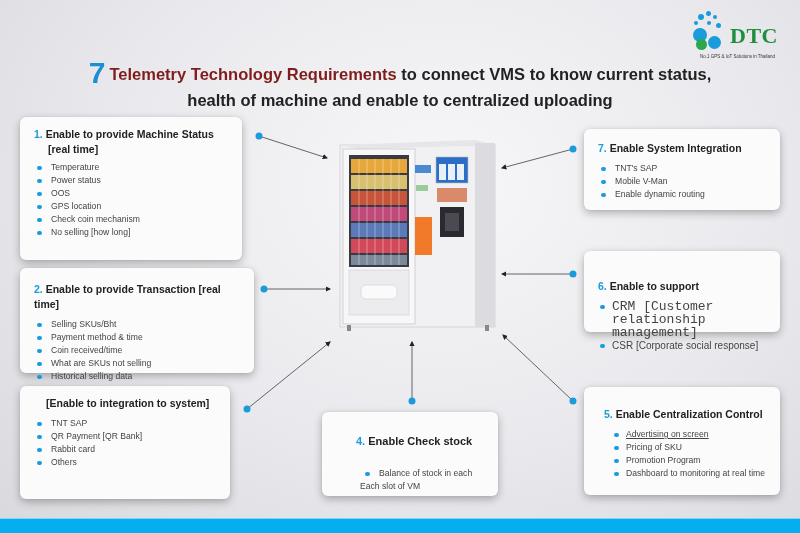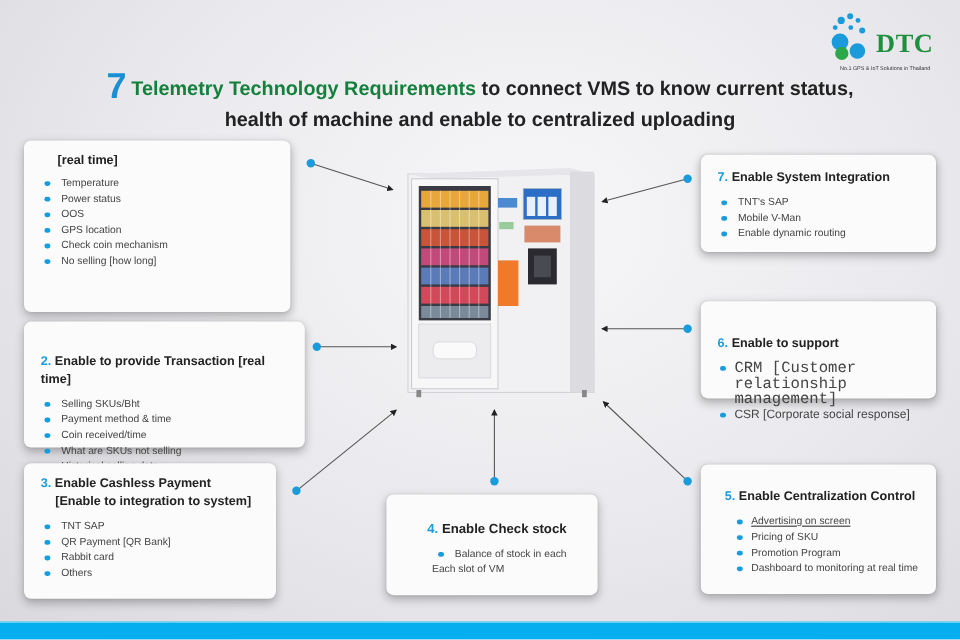--- a/index.html
+++ b/index.html
@@ -15,21 +15,21 @@
   .logo { position: absolute; left: 690px; top: 10px; width: 105px; height: 55px; }
   .logo .dots { position: absolute; left: 0; top: 0; width: 40px; height: 40px; }
   .logo .dot { position: absolute; border-radius: 50%; }
   .logo-text { position: absolute; left: 40px; top: 13px; font-family: "Liberation Serif", serif; font-weight: bold; font-size: 22px; color: #1e8f3e; letter-spacing: 0.5px; }
   .logo-tag { position: absolute; left: 10px; top: 44px; font-size: 4.5px; color: #333; white-space: nowrap; }
 
   
   .title { position: absolute; left: 0; top: 56px; width: 800px; text-align: center; }
   .title-line1 { font-size: 16.5px; font-weight: bold; color: #222; white-space: nowrap; }
   .title-num { font-size: 30px; font-weight: bold; color: #1a8fd4; vertical-align: -3px; margin-right: 4px; }
-  .title-accent { color: #15803d; }
+  .title-accent { color: #7f1d1d; }
   .title-line2 { font-size: 16.5px; font-weight: bold; color: #222; margin-top: 1px; }
 
   
   .card {
     position: absolute;
     background: #fbfbfc;
     border-radius: 6px;
     box-shadow: 0 3px 8px rgba(0,0,0,0.28), 0 0 2px rgba(0,0,0,0.08);
     padding: 10px 14px;
   }
@@ -141,65 +141,65 @@
     <rect x="122" y="29" width="7" height="16" fill="#e8f0fa"></rect>
     <rect x="102" y="53" width="30" height="14" fill="#d88a6a"></rect>
     <rect x="105" y="72" width="24" height="30" fill="#2a2a30"></rect>
     <rect x="110" y="78" width="14" height="18" fill="#4a4a52"></rect>
 
     <rect x="12" y="190" width="4" height="6" fill="#888"></rect>
     <rect x="150" y="190" width="4" height="6" fill="#888"></rect>
   </svg>
 
   <div class="card" style="left:20px;top:117px;width:222px;height:143px;" data-name="card-machine-status">
+    <div class="card-title">
+      <span class="card-num" data-name="card-number">1.</span>
+      <span data-name="card-title">Enable to provide Machine Status</span>
+    </div>
     <div class="card-title" style="padding-left:14px;" data-name="card-title-line2">[real time]</div>
     <ul data-name="card-list" style="margin-top:4px;">
       <li data-name="list-item">Temperature</li>
       <li data-name="list-item">Power status</li>
       <li data-name="list-item">OOS</li>
       <li data-name="list-item">GPS location</li>
       <li data-name="list-item">Check coin mechanism</li>
       <li data-name="list-item">No selling [how long]</li>
     </ul>
   </div>
 
   <div class="card" style="left:20px;top:268px;width:234px;height:105px;" data-name="card-transaction">
-    <div class="card-title" style="margin-top:16px;">
+    <div class="card-title" style="margin-top:4px;">
       <span class="card-num" data-name="card-number">2.</span>
       <span data-name="card-title">Enable to provide Transaction [real time]</span>
     </div>
     <ul data-name="card-list" style="margin-top:6px;">
       <li data-name="list-item">Selling SKUs/Bht</li>
       <li data-name="list-item">Payment method &amp; time</li>
       <li data-name="list-item">Coin received/time</li>
       <li data-name="list-item">What are SKUs not selling</li>
       <li data-name="list-item">Historical selling data</li>
     </ul>
   </div>
 
   <div class="card" style="left:20px;top:386px;width:210px;height:113px;" data-name="card-cashless-payment">
-    <div class="card-title">
-      <span class="card-num" data-name="card-number">3.</span>
-      <span data-name="card-title">Enable Cashless Payment</span>
-    </div>
     <div class="card-title" style="padding-left:12px;" data-name="card-title-line2">[Enable to integration to system]</div>
     <ul data-name="card-list" style="margin-top:6px;">
       <li data-name="list-item">TNT SAP</li>
       <li data-name="list-item">QR Payment [QR Bank]</li>
       <li data-name="list-item">Rabbit card</li>
       <li data-name="list-item">Others</li>
     </ul>
   </div>
 
   <div class="card" style="left:322px;top:412px;width:176px;height:84px;padding:22px 14px 10px 34px;" data-name="card-check-stock">
     <div class="card-title" style="font-size:11px;">
       <span class="card-num" data-name="card-number">4.</span>
       <span data-name="card-title">Enable Check stock</span>
     </div>
-    <ul data-name="card-list" style="margin-top:6px;margin-left:6px;">
+    <ul data-name="card-list" style="margin-top:18px;margin-left:6px;">
       <li data-name="list-item">Balance of stock in each</li>
       <li class="cont" style="padding-left:4px;margin-left:-6px;" data-name="list-item-continuation">Each slot of VM</li>
     </ul>
   </div>
 
   <div class="card" style="left:584px;top:129px;width:196px;height:81px;" data-name="card-system-integration">
     <div class="card-title" style="margin-top:2px;">
       <span class="card-num" data-name="card-number">7.</span>
       <span data-name="card-title">Enable System Integration</span>
     </div>

